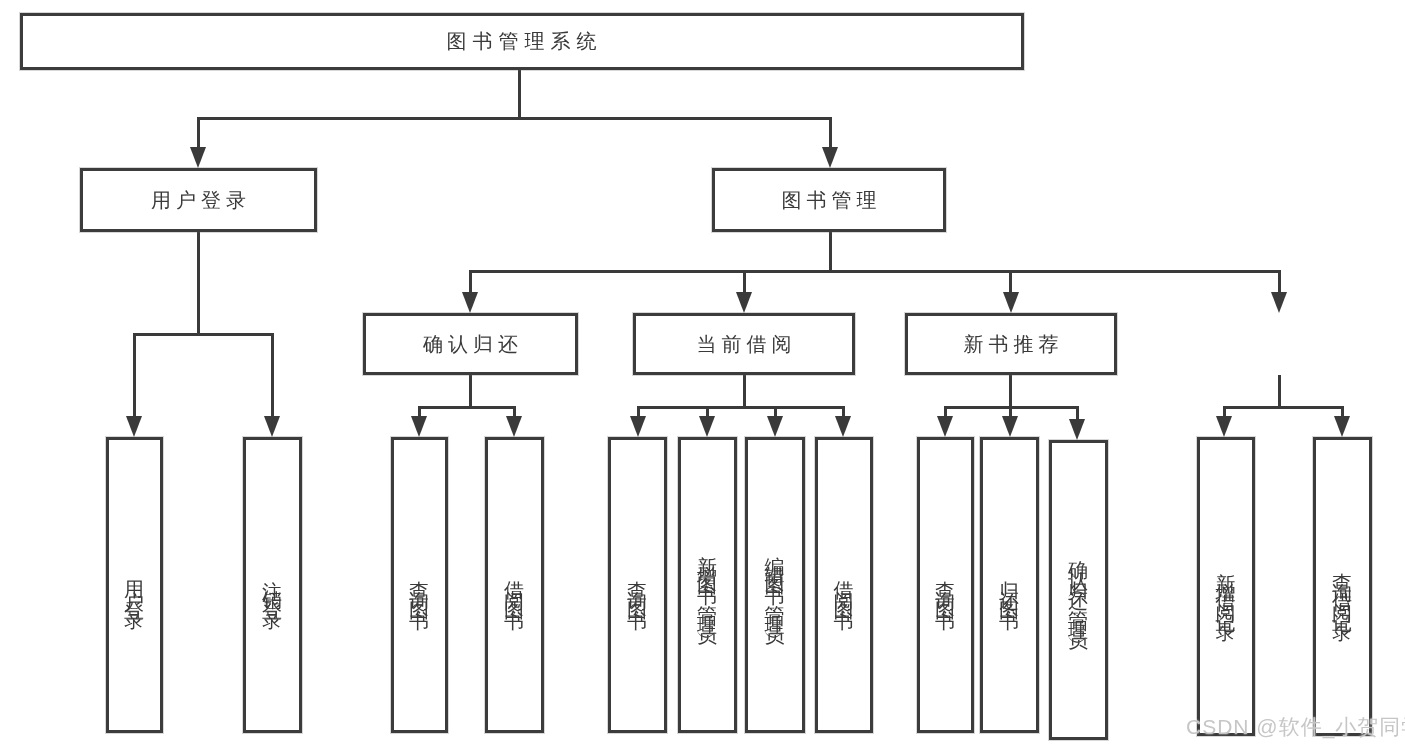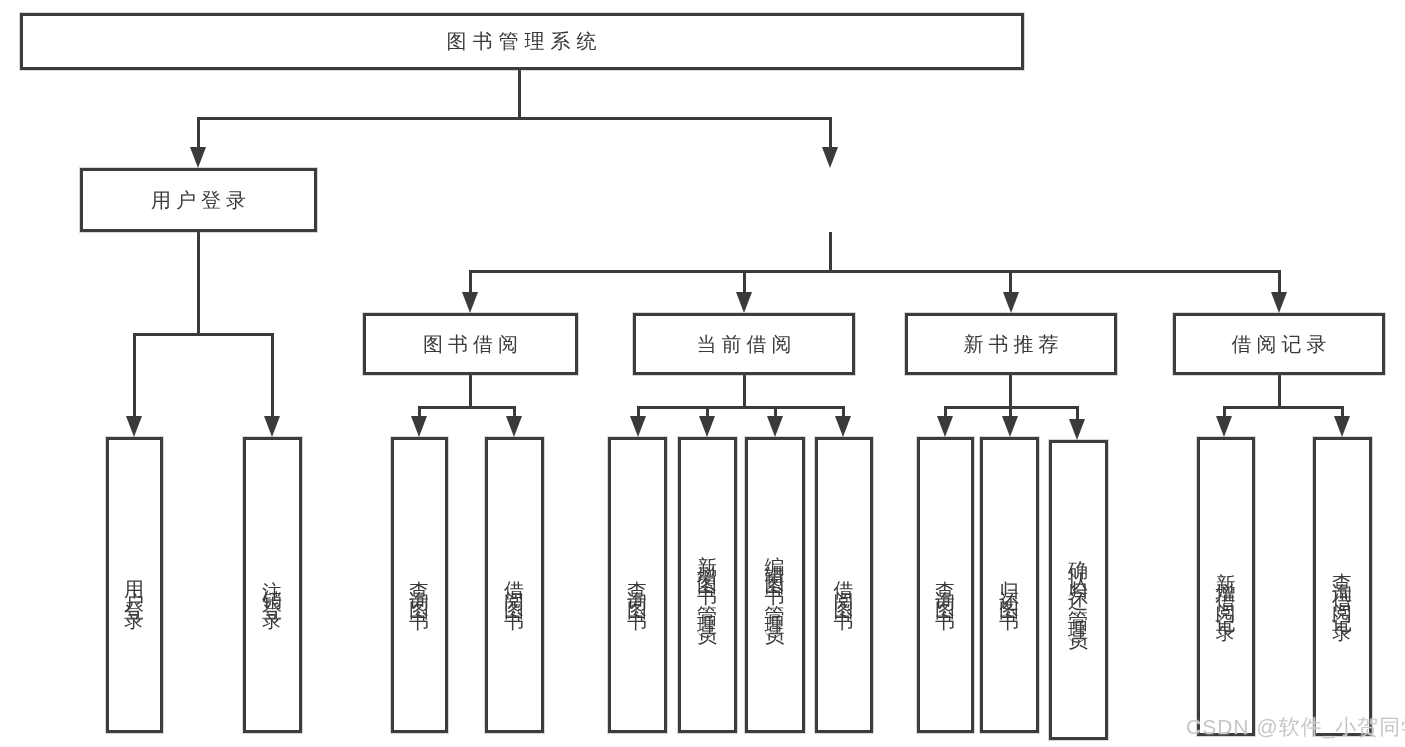--- a/index.html
+++ b/index.html
@@ -86,20 +86,23 @@
   <div class="vl" style="left:518px; top:70px; height:50px;"></div>
 
   <div class="hl" style="left:197px; top:117px; width:635px;"></div>
   <div class="vl" style="left:197px; top:117px; height:33px;"></div>
   <div class="arr" style="left:190px; top:147px;"></div>
   <div class="vl" style="left:829px; top:117px; height:33px;"></div>
   <div class="arr" style="left:822px; top:147px;"></div>
 
   <div class="box" style="left:80px; top:168px; width:237px; height:64px;">
     <span>用户登录</span>
+  </div>
+  <div class="box" style="left:712px; top:168px; width:234px; height:64px;">
+    <span>图书管理</span>
   </div>
 
   <div class="vl" style="left:197px; top:232px; height:104px;"></div>
   <div class="hl" style="left:133px; top:333px; width:141px;"></div>
   <div class="vl" style="left:133px; top:333px; height:85px;"></div>
   <div class="arr" style="left:126px; top:416px;"></div>
   <div class="vl" style="left:271px; top:333px; height:85px;"></div>
   <div class="arr" style="left:264px; top:416px;"></div>
 
   <div class="vl" style="left:829px; top:232px; height:41px;"></div>
@@ -107,30 +110,27 @@
   <div class="vl" style="left:469px; top:270px; height:25px;"></div>
   <div class="arr" style="left:462px; top:292px;"></div>
   <div class="vl" style="left:743px; top:270px; height:25px;"></div>
   <div class="arr" style="left:736px; top:292px;"></div>
   <div class="vl" style="left:1009px; top:270px; height:25px;"></div>
   <div class="arr" style="left:1003px; top:292px;"></div>
   <div class="vl" style="left:1278px; top:270px; height:25px;"></div>
   <div class="arr" style="left:1271px; top:292px;"></div>
 
   <div class="box" style="left:363px; top:313px; width:215px; height:62px;">
-    <span>图书借阅</span>
+    <span>确认归还</span>
   </div>
   <div class="box" style="left:633px; top:313px; width:222px; height:62px;">
     <span>当前借阅</span>
   </div>
   <div class="box" style="left:905px; top:313px; width:212px; height:62px;">
     <span>新书推荐</span>
-  </div>
-  <div class="box" style="left:1173px; top:313px; width:212px; height:62px;">
-    <span>借阅记录</span>
   </div>
 
   <div class="vl" style="left:469px; top:375px; height:34px;"></div>
   <div class="hl" style="left:418px; top:406px; width:98px;"></div>
   <div class="vl" style="left:418px; top:406px; height:13px;"></div>
   <div class="arr" style="left:411px; top:416px;"></div>
   <div class="vl" style="left:513px; top:406px; height:13px;"></div>
   <div class="arr" style="left:506px; top:416px;"></div>
 
   <div class="vl" style="left:743px; top:375px; height:34px;"></div>

